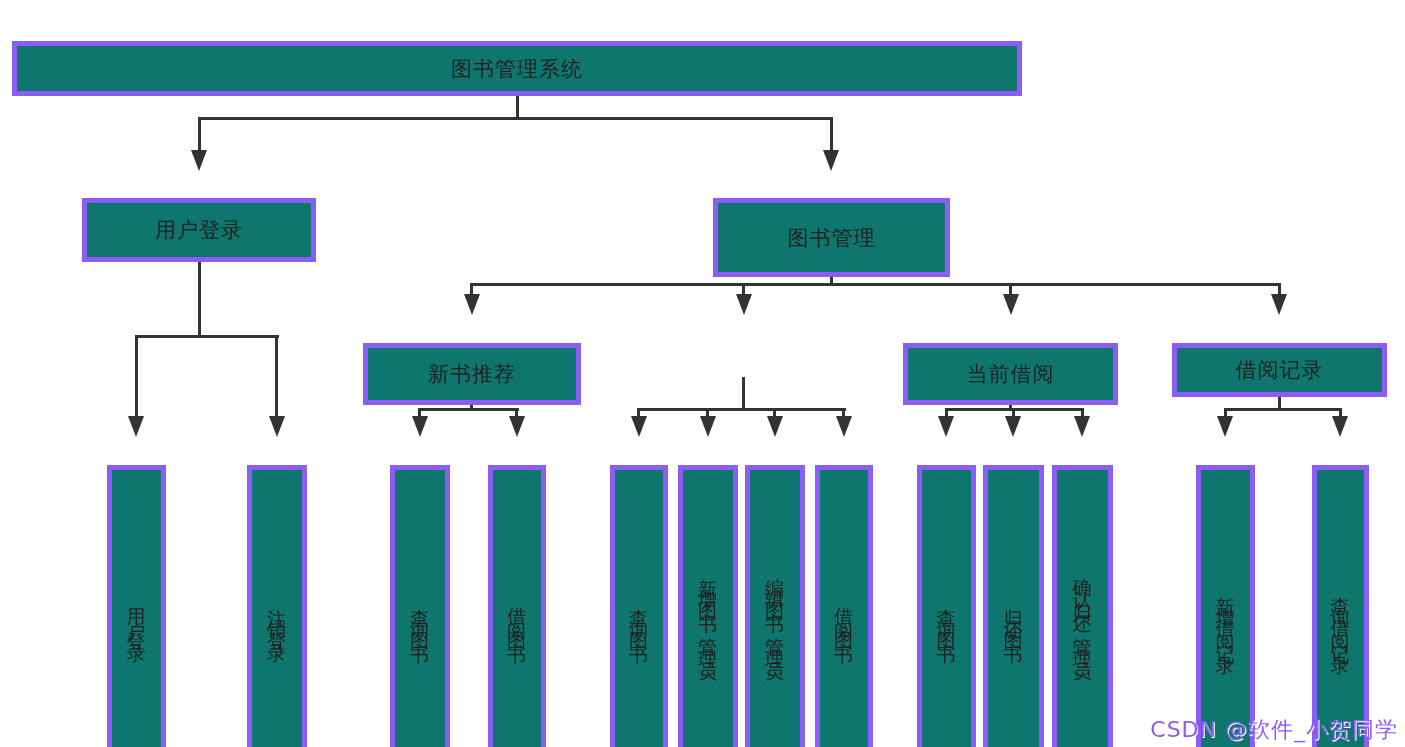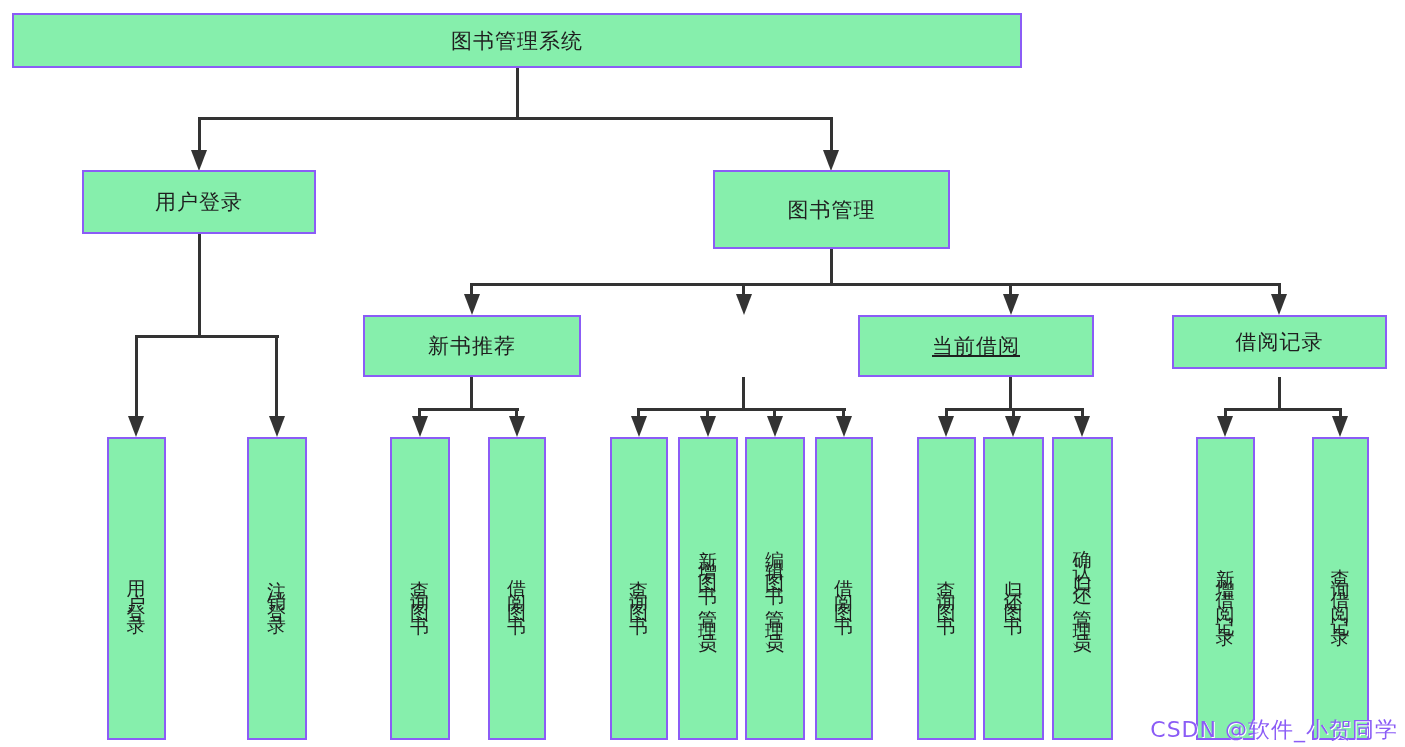--- a/index.html
+++ b/index.html
@@ -11,26 +11,27 @@
   .canvas {
     position:relative;
     width:1405px;
     height:747px;
     background:#ffffff;
     overflow:hidden;
   }
   
   .box {
     position:absolute;
-    background:#86efac;
-    border:2px solid #8b5cf6;
+    background:#0f766e;
+    border:5px solid #8b5cf6;
     display:flex;
     align-items:center;
     justify-content:center;
     z-index:2;
+    margin-top:28px;
   }
   .box.h { font-size:21px; letter-spacing:1px; white-space:nowrap; }
   .box.v span {
     writing-mode:vertical-rl;
     text-orientation:mixed;
     font-size:19px;
     letter-spacing:12px;
     line-height:1;
     white-space:nowrap;
   }
@@ -84,21 +85,21 @@
   <div class="vline" style="left:470px; top:283px; height:14px;"></div>
   <div class="ah" style="left:464px; top:294px;"></div>
   <div class="vline" style="left:742px; top:283px; height:14px;"></div>
   <div class="ah" style="left:736px; top:294px;"></div>
   <div class="vline" style="left:1009px; top:283px; height:14px;"></div>
   <div class="ah" style="left:1003px; top:294px;"></div>
   <div class="vline" style="left:1278px; top:283px; height:14px;"></div>
   <div class="ah" style="left:1271px; top:294px;"></div>
 
   <div class="box h" style="left:363px; top:315px; width:218px; height:62px;">新书推荐</div>
-  <div class="box h" style="left:858px; top:315px; width:236px; height:62px;text-decoration:underline;">当前借阅</div>
+  <div class="box h" style="left:903px; top:315px; width:215px; height:62px;">当前借阅</div>
   <div class="box h" style="left:1172px; top:315px; width:215px; height:54px;">借阅记录</div>
 
   <div class="vline" style="left:470px; top:377px; height:34px;"></div>
   <div class="hline" style="left:418px; top:408px; width:101px;"></div>
   <div class="vline" style="left:418px; top:408px; height:10px;"></div>
   <div class="ah" style="left:412px; top:416px;"></div>
   <div class="vline" style="left:515px; top:408px; height:10px;"></div>
   <div class="ah" style="left:509px; top:416px;"></div>
 
   <div class="vline" style="left:742px; top:377px; height:34px;"></div>

